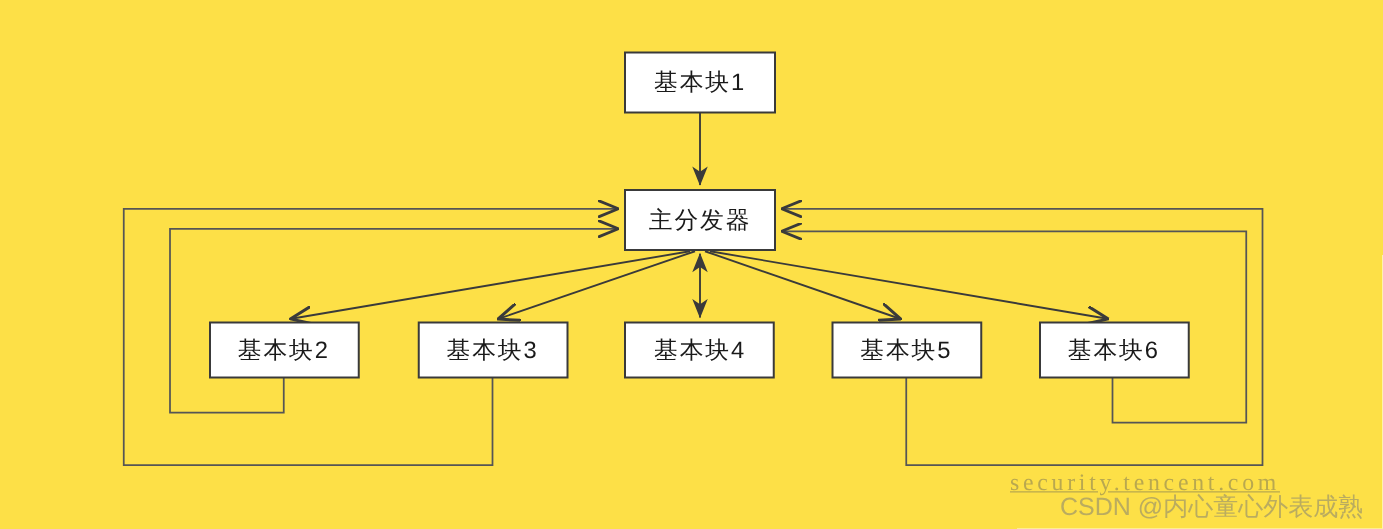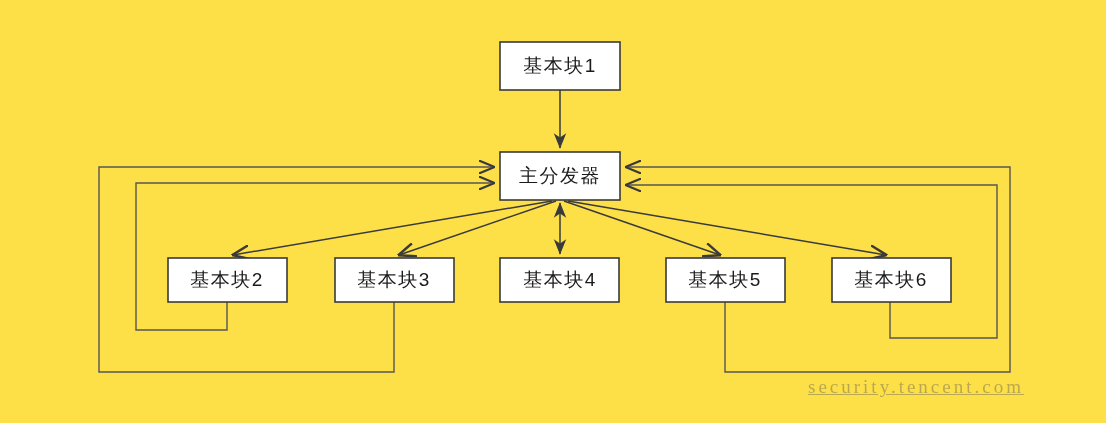--- a/index.html
+++ b/index.html
@@ -136,14 +136,15 @@
     </g>
 
     <g>
       <rect class="node-rect" x="832" y="258" width="119" height="44"></rect>
       <text class="node-label" x="891" y="281">基本块6</text>
     </g>
   </svg>
 
   <div class="wm-tencent">security.tencent.com</div>
 
+  <div class="wm-csdn">CSDN @内心童心外表成熟</div>
 
 </div>
 
 </body></html>

